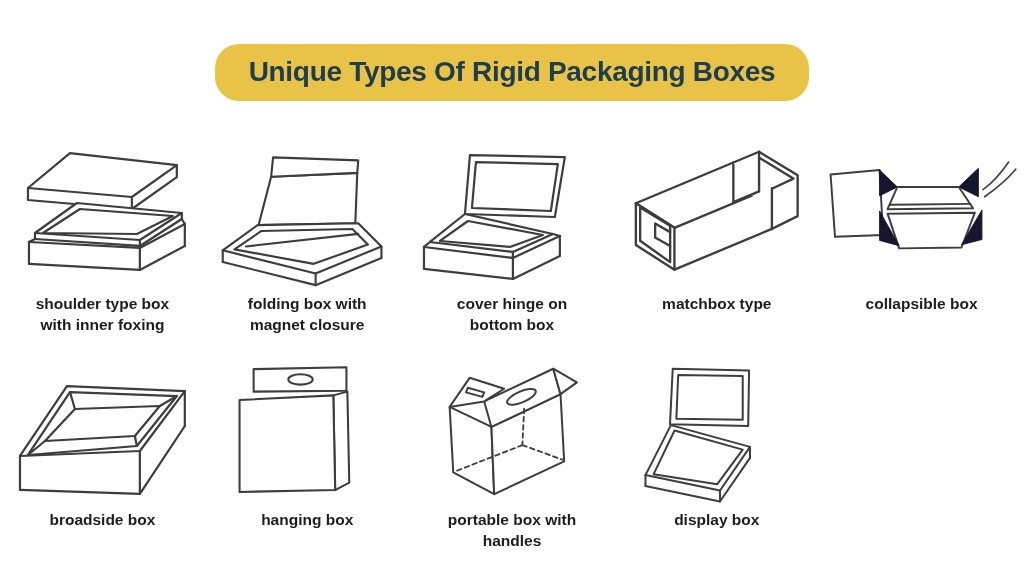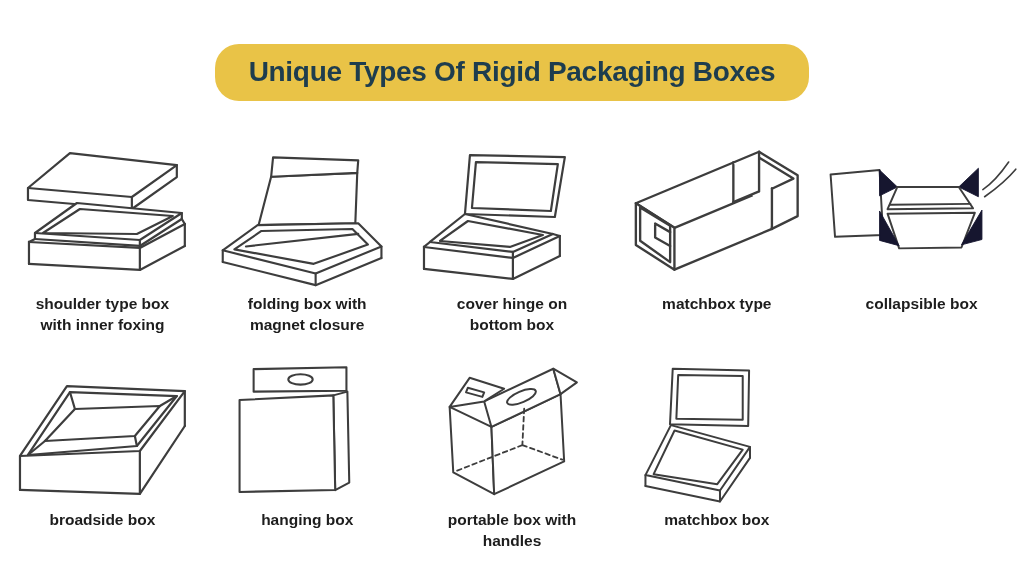--- a/index.html
+++ b/index.html
@@ -211,16 +211,16 @@
     <div class="art-box">
       <svg viewBox="0 0 190 165">
         <path class="fw" d="M47,14 L131,16 L130,77 L44,75 Z"></path>
         <path class="ln" d="M53,21 L124,22 L124,70 L51,69 Z"></path>
         <path class="fw" d="M45,76 L132,100 L99,148 L17,131 Z"></path>
         <path class="ln" d="M49,82 L124,103 L96,141 L26,130 Z"></path>
         <path class="ln" d="M17,131 L17,143 M99,148 L99,160 M132,100 L132,112"></path>
         <path class="ln" d="M17,143 L99,160 L132,112"></path>
       </svg>
     </div>
-    <div class="cell-label">matchbox box</div>
+    <div class="cell-label">display box</div>
   </div>
 
 </div>
 
 </body></html>

